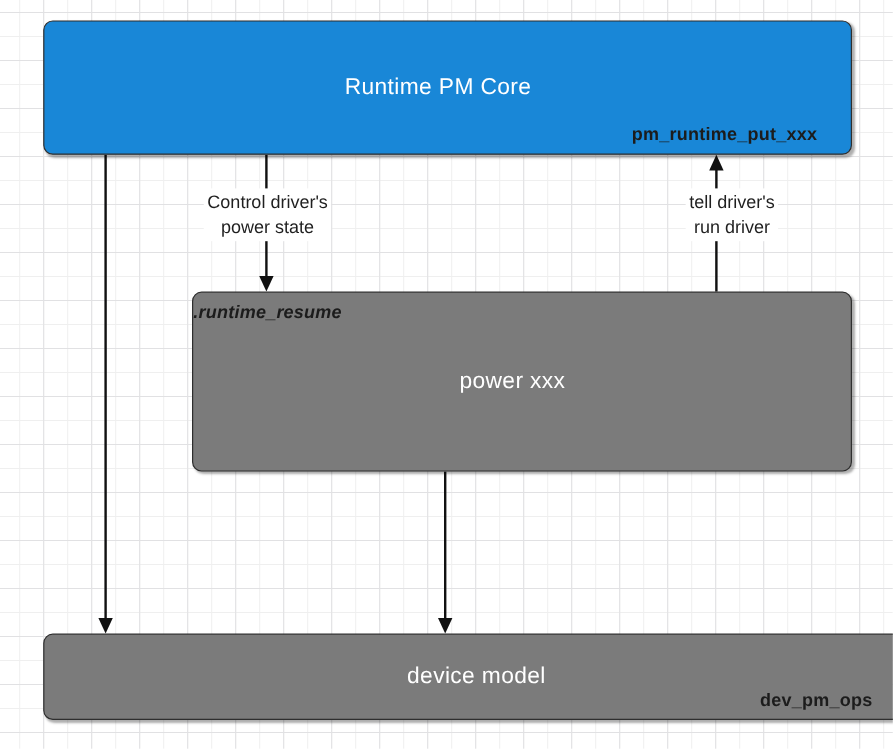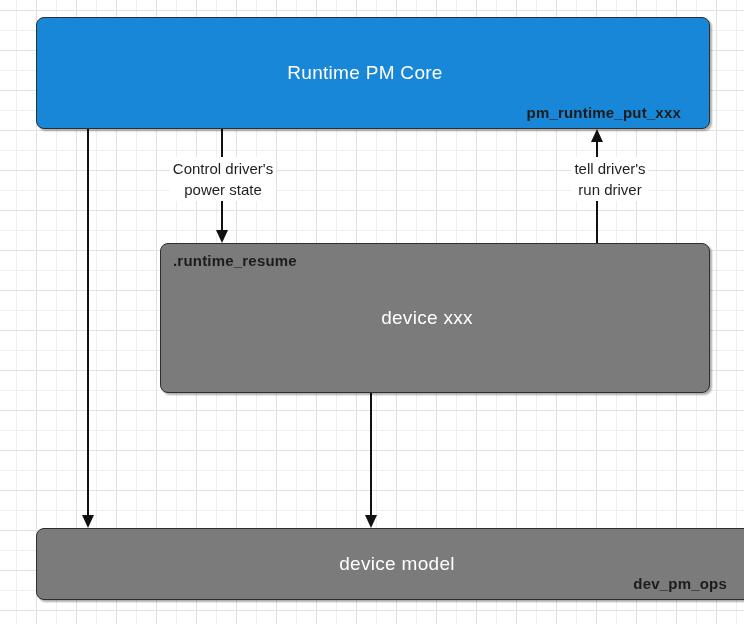--- a/index.html
+++ b/index.html
@@ -33,21 +33,21 @@
     transform: translateY(-50%);
     text-align: center; color: var(--title-text);
     font-size: 19px; letter-spacing: 0.3px;
   }
   .annotation {
     position: absolute; color: var(--annotation-text);
     font-weight: bold; font-size: 15px; line-height: 19px;
     letter-spacing: 0.2px;
   }
   .annotation.bottom-right { right: 28px; bottom: 6px; text-align: right; }
-  .annotation.top-left     { left: 12px; top: 7px; text-align: left; line-height: 20px; }
+  .annotation.top-left     { left: 0; top: 7px; text-align: left; line-height: 20px; font-style: italic; }
   .annotation.dev-ops      { right: 46px; bottom: 6px; text-align: left; }
 
   .edge-line {
     position: absolute; width: 2px;
     background: var(--arrow); z-index: 1;
   }
   .edge-head {
     position: absolute; width: 0; height: 0; z-index: 1;
     border-left: 6px solid transparent;
     border-right: 6px solid transparent;
@@ -83,21 +83,21 @@
     <div class="node-title">Runtime PM Core</div>
     <div class="annotation bottom-right">
       <div>pm_runtime_put_xxx</div>
     </div>
   </div>
 
   <div class="node node-driver">
     <div class="annotation top-left">
       <div>.runtime_resume</div>
     </div>
-    <div class="node-title">device xxx</div>
+    <div class="node-title">power xxx</div>
   </div>
 
   <div class="node node-device">
     <div class="node-title">device model</div>
     <div class="annotation dev-ops">dev_pm_ops</div>
   </div>
 
   <div id="edge-core-device-line" class="edge-line"></div>
   <div id="edge-core-device-head" class="edge-head down"></div>
 

